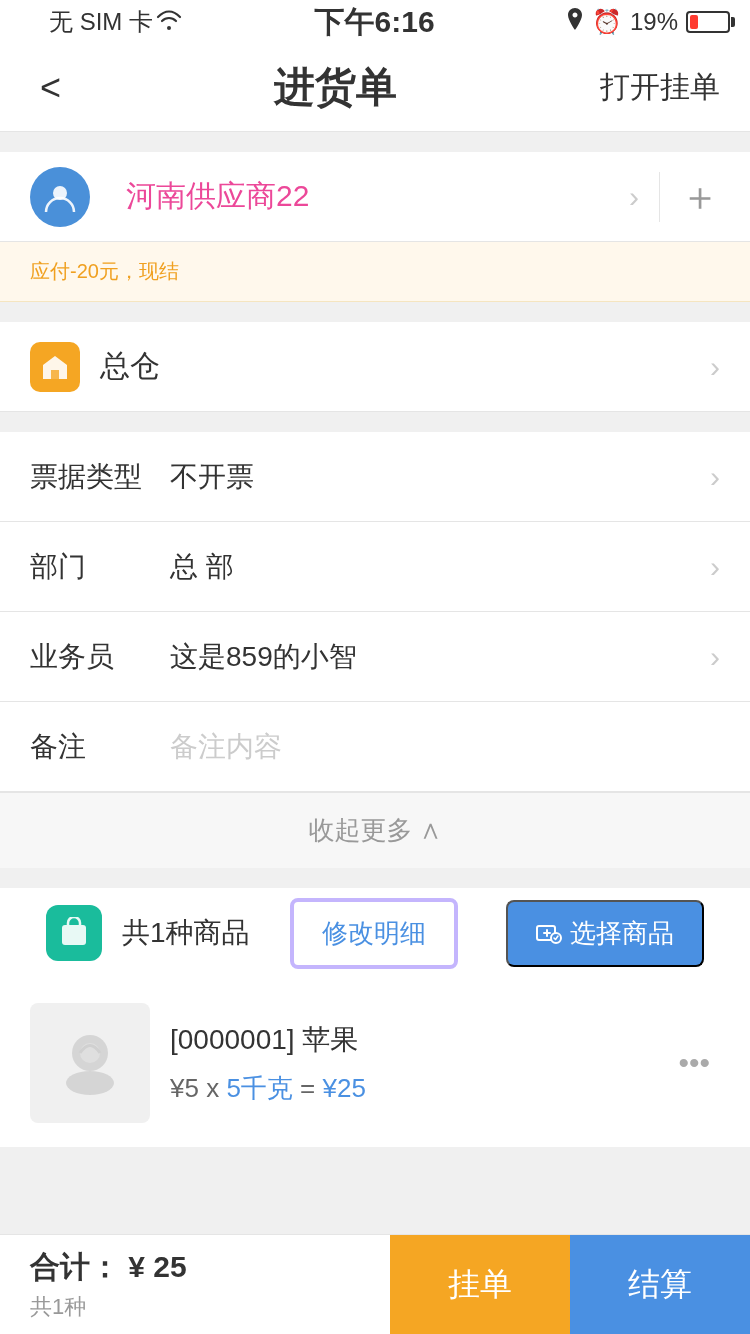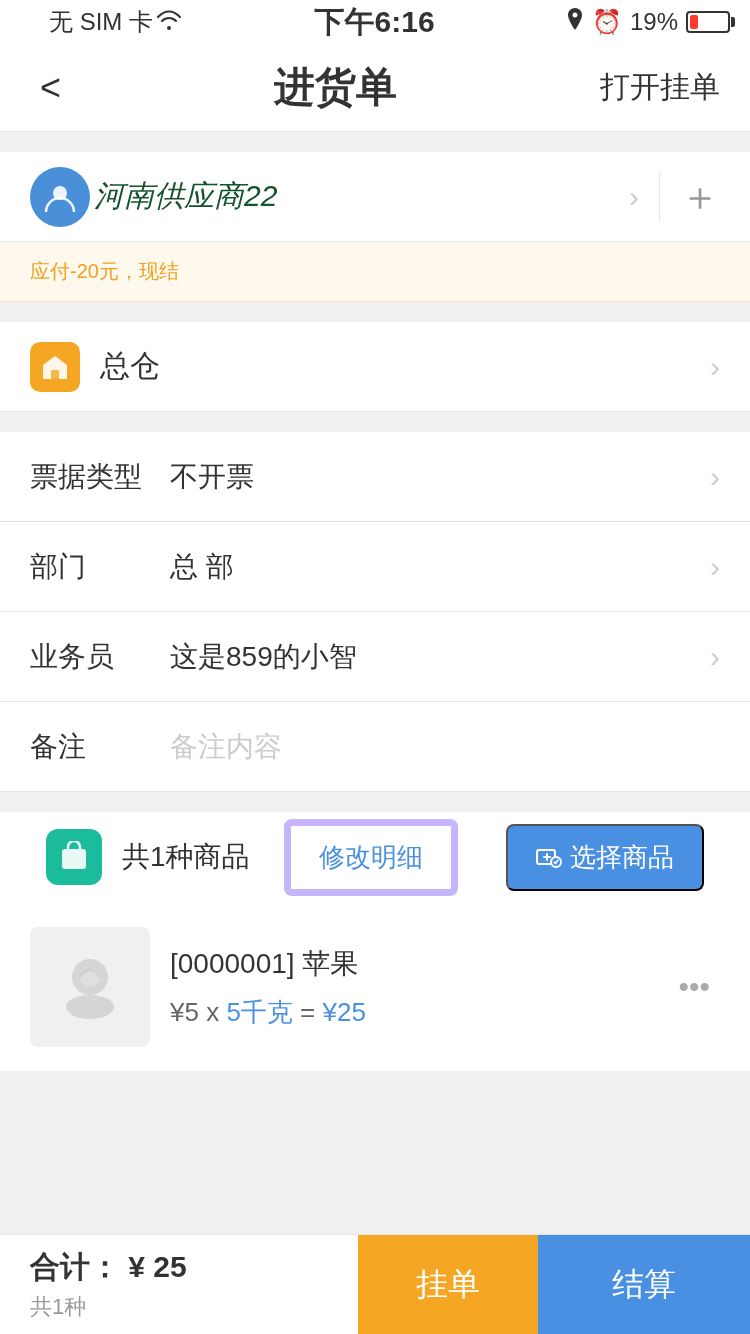--- a/index.html
+++ b/index.html
@@ -94,23 +94,22 @@
       background: #4a90d9;
       border-radius: 50%;
       display: flex; align-items: center; justify-content: center;
       color: #fff;
       font-size: 28px;
       flex-shrink: 0;
     }
     .supplier-name {
       flex: 1;
       font-size: 30px;
-      color: #14532d;
-      margin-left: 4px;
-      font-style: italic;
+      color: #ec4899;
+      margin-left: 36px;
     }
     .chevron-icon {
       color: #ccc;
       font-size: 30px;
     }
     .supplier-divider {
       width: 1px;
       height: 50px;
       background: #e5e5e5;
       margin: 0 20px;
@@ -211,21 +210,21 @@
       color: #fff;
       font-size: 28px;
       flex-shrink: 0;
     }
     .product-count {
       flex: 1;
       font-size: 28px;
       color: #333;
     }
     .btn-outline {
-      border: 7px solid #c4b5fd;
+      border: 4px solid #c4b5fd;
       color: #4a90e2;
       background: #fff;
       padding: 14px 28px;
       font-size: 26px;
       border-radius: 8px;
       cursor: pointer;
     }
     .btn-filled {
       background: #4a90e2;
       color: #fff;
@@ -314,21 +313,21 @@
       color: #fff;
       font-size: 32px;
       display: flex;
       align-items: center;
       justify-content: center;
       cursor: pointer;
       border: none;
       flex-shrink: 0;
     }
     .btn-settle {
-      width: 212px;
+      width: 180px;
       height: 100px;
       background: #4a90e2;
       color: #fff;
       font-size: 32px;
       display: flex;
       align-items: center;
       justify-content: center;
       cursor: pointer;
       border: none;
       flex-shrink: 0;
@@ -429,20 +428,23 @@
     <span class="form-label">业务员</span>
     <span class="form-value">这是859的小智</span>
     <span class="chevron-icon">›</span>
   </div>
 
   <div class="form-row">
     <span class="form-label">备注</span>
     <span class="form-value-placeholder">备注内容</span>
   </div>
 
+  <div class="collapse-toggle">
+    <span>收起更多 ∧</span>
+  </div>
 </div>
 
 <div class="section-gap"></div>
 
 <div class="card-section">
   <div class="product-header">
     <div class="product-icon">
       <svg width="32" height="32" viewBox="0 0 32 32" fill="none">
         <rect x="4" y="8" width="24" height="20" rx="3" fill="#fff" opacity="0.9"></rect>
         <path d="M10 8V6a6 6 0 0 1 12 0v2" stroke="#fff" stroke-width="2.5" fill="none" opacity="0.9"></path>

